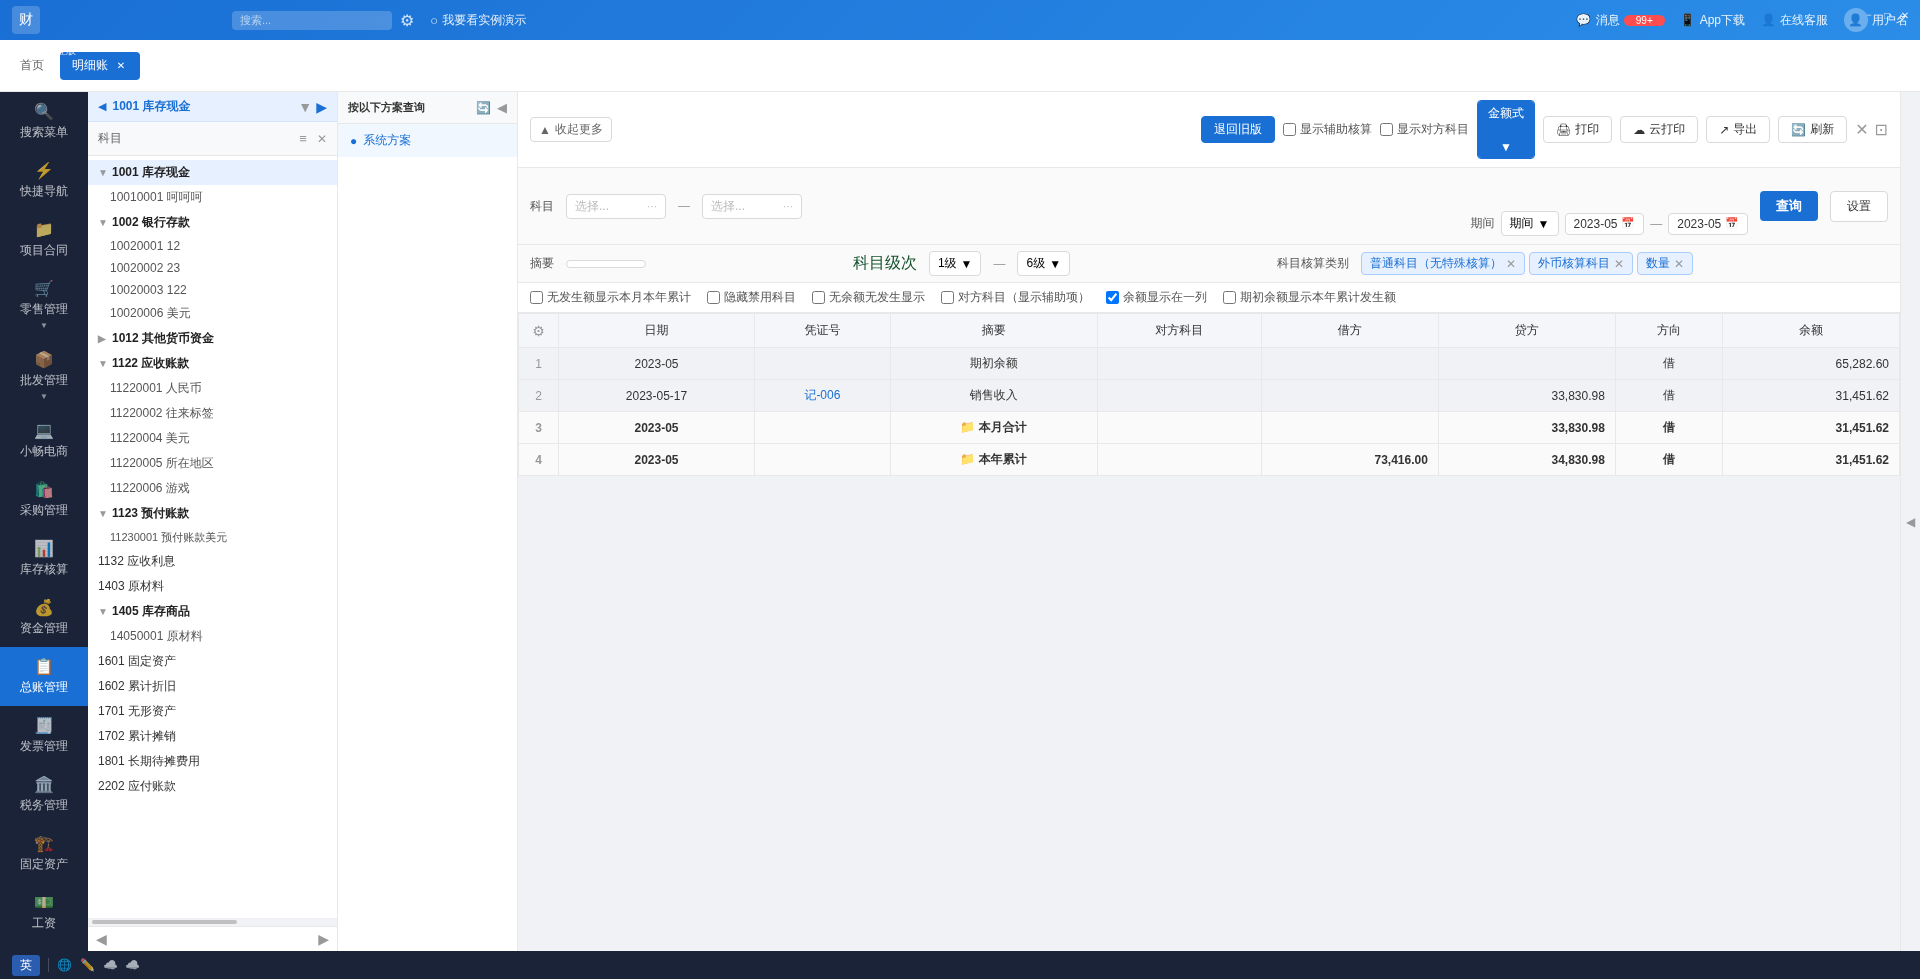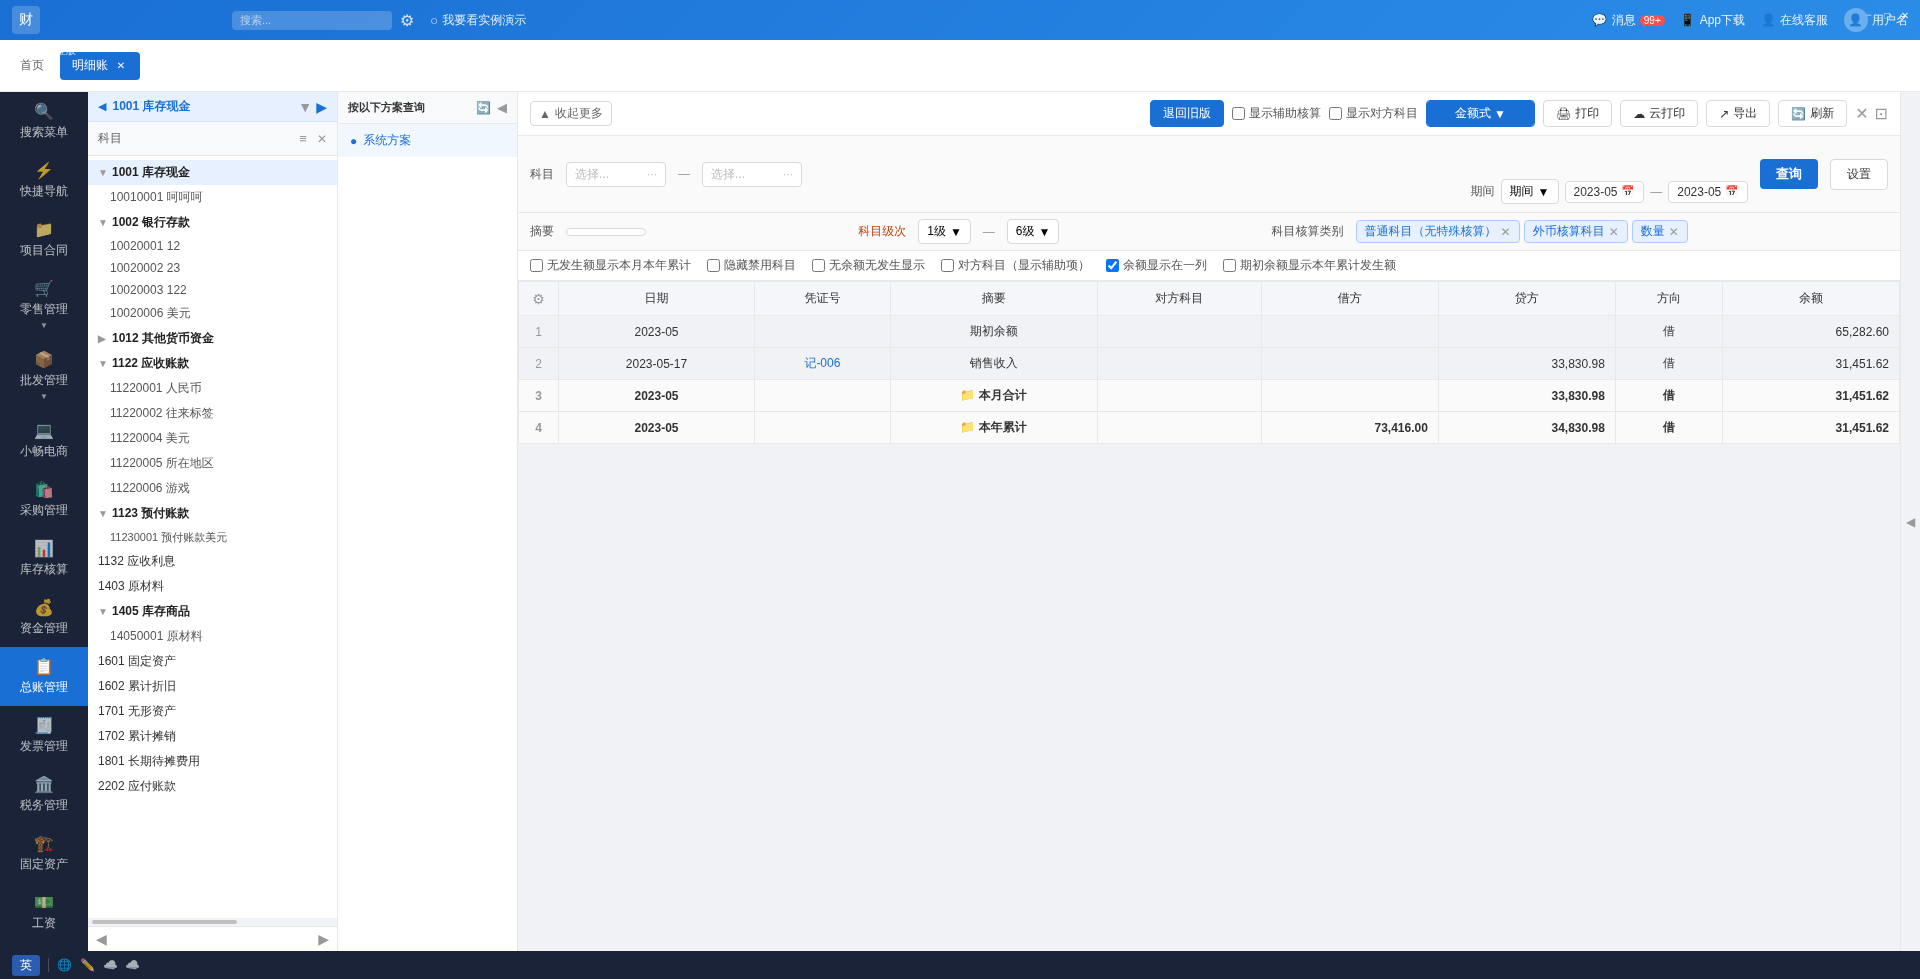--- a/index.html
+++ b/index.html
@@ -51,21 +51,21 @@
       align-items: center;
       gap: 4px;
       cursor: pointer;
       color: rgba(255,255,255,0.9);
       font-size: 12px;
     }
     .badge {
       background: #ff4d4f;
       color: white;
       border-radius: 10px;
-      padding: 0 4px;
+      padding: 0 12px;
       font-size: 10px;
       min-width: 16px;
       text-align: left;
     }
     .user-avatar {
       width: 24px; height: 24px;
       background: rgba(255,255,255,0.3);
       border-radius: 50%;
       display: flex; align-items: center; justify-content: center;
     }
@@ -231,29 +231,30 @@
       color: #555;
       cursor: pointer;
     }
     .btn-group {
       display: flex;
       border: 1px solid #1a6fd4;
       border-radius: 4px;
       overflow: hidden;
     }
     .btn-group-item {
-      padding: 4px 28px;
+      padding: 4px 10px;
       cursor: pointer;
       font-size: 12px;
       color: #1a6fd4;
       border-right: 1px solid #1a6fd4;
       background: white;
       display: flex;
       align-items: center;
-      gap: 3px;
+      gap: 18px;
+      flex-direction: column;
     }
     .btn-group-item:last-child { border-right: none; }
     .btn-group-item.active { background: #1a6fd4; color: white; }
     .filter-input {
       display: flex;
       align-items: center;
       border: 1px solid #d9d9d9;
       border-radius: 4px;
       background: white;
       padding: 3px 8px;
@@ -806,21 +807,21 @@
         <button class="query-btn">查询</button>
         <button class="settings-btn">设置</button>
       </div>
 
       <div style="padding:6px 12px;border-bottom:1px solid #e8e8e8;background:#fafafa;display:flex;align-items:center;gap:12px;flex-wrap:wrap;">
         <span style="color:#555;font-size:12px;">摘要</span>
         <div class="filter-input" style="min-width:80px;">
           <span style="color:#bbb;font-size:12px;"></span>
         </div>
         <div style="flex:1;"></div>
-        <span style="color:#c2410c;font-size:12px;">科目级次</span>
+        <span style="color:#14532d;font-size:16px;">科目级次</span>
         <div class="filter-select">
           <span>1级</span>
           <span>▼</span>
         </div>
         <span style="color:#999;">—</span>
         <div class="filter-select">
           <span>6级</span>
           <span>▼</span>
         </div>
         <div style="flex:1;"></div>

